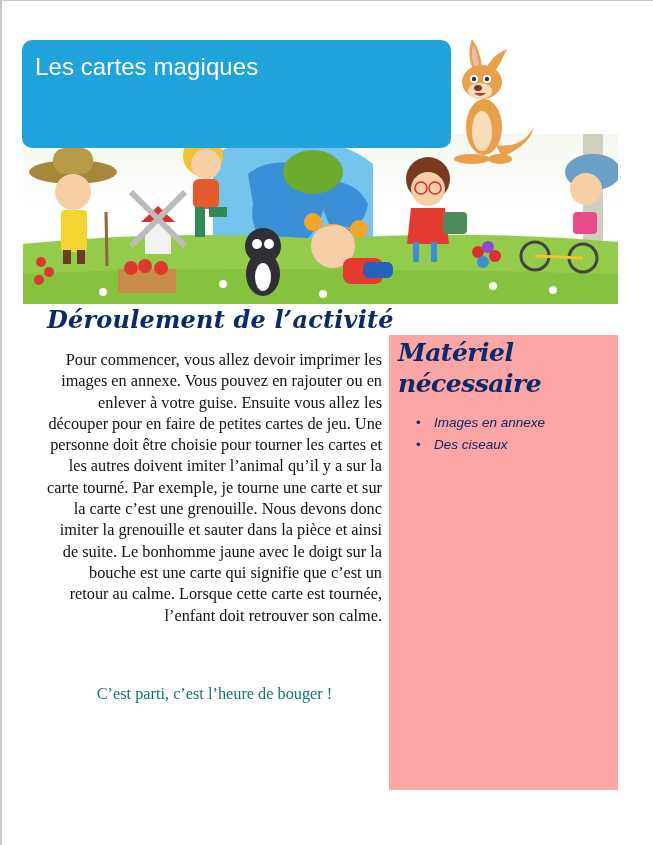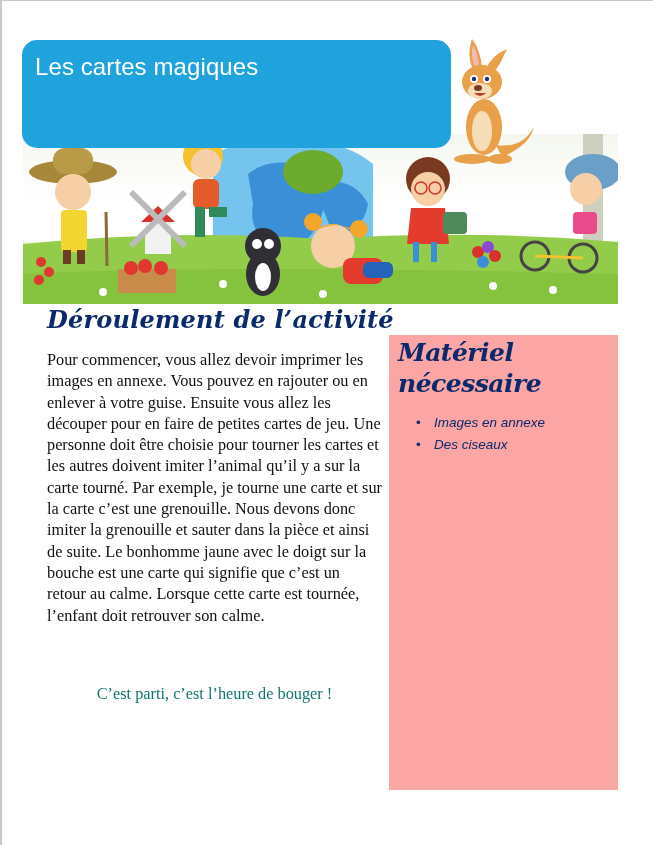--- a/index.html
+++ b/index.html
@@ -16,21 +16,21 @@
   
   .banner {
     position: absolute; left: 21px; top: 133px; width: 595px; height: 170px;
     overflow: hidden;
     background: linear-gradient(180deg, #f4f7ef 0%, #ffffff 40%, #ffffff 62%, #a7d45a 72%, #8cc63f 100%);
   }
   .banner svg { position: absolute; left: 0; top: 0; }
   
   .header-card {
     position: absolute; left: 20px; top: 39px; width: 429px; height: 108px;
-    background: #20a2dc; border-radius: 15px; color: #fff;
+    background: #20a2dc; border-radius: 10px; color: #fff;
     font-family: "DejaVu Sans", sans-serif;
     z-index: 3;
   }
   .header-title {
     position: absolute; left: 13px; top: 13px;
     font-size: 24px; font-weight: 300; letter-spacing: 0.1px;
     font-family: "Liberation Sans", sans-serif;
   }
   .header-sub {
     position: absolute; left: 13px; font-size: 13.5px; font-weight: bold;
@@ -43,20 +43,21 @@
   
   .section-title {
     position: absolute; left: 45px; top: 304px;
     font-size: 24px; font-style: italic; font-weight: bold; color: #0b2a6b;
     font-family: "DejaVu Serif", serif; letter-spacing: 0.2px;
   }
   .body-text {
     position: absolute; left: 45px; top: 348px; width: 335px;
     font-size: 16.3px; line-height: 21.3px; color: #111;
     font-family: "Liberation Serif", serif;
+    text-align: right;
   }
   .closing {
     position: absolute; left: 45px; top: 683px; width: 335px; text-align: center;
     font-size: 16.3px; color: #0f766e; font-family: "Liberation Serif", serif;
   }
   
   .material-box {
     position: absolute; left: 387px; top: 334px; width: 229px; height: 455px;
     background: #fca5a5;
   }

